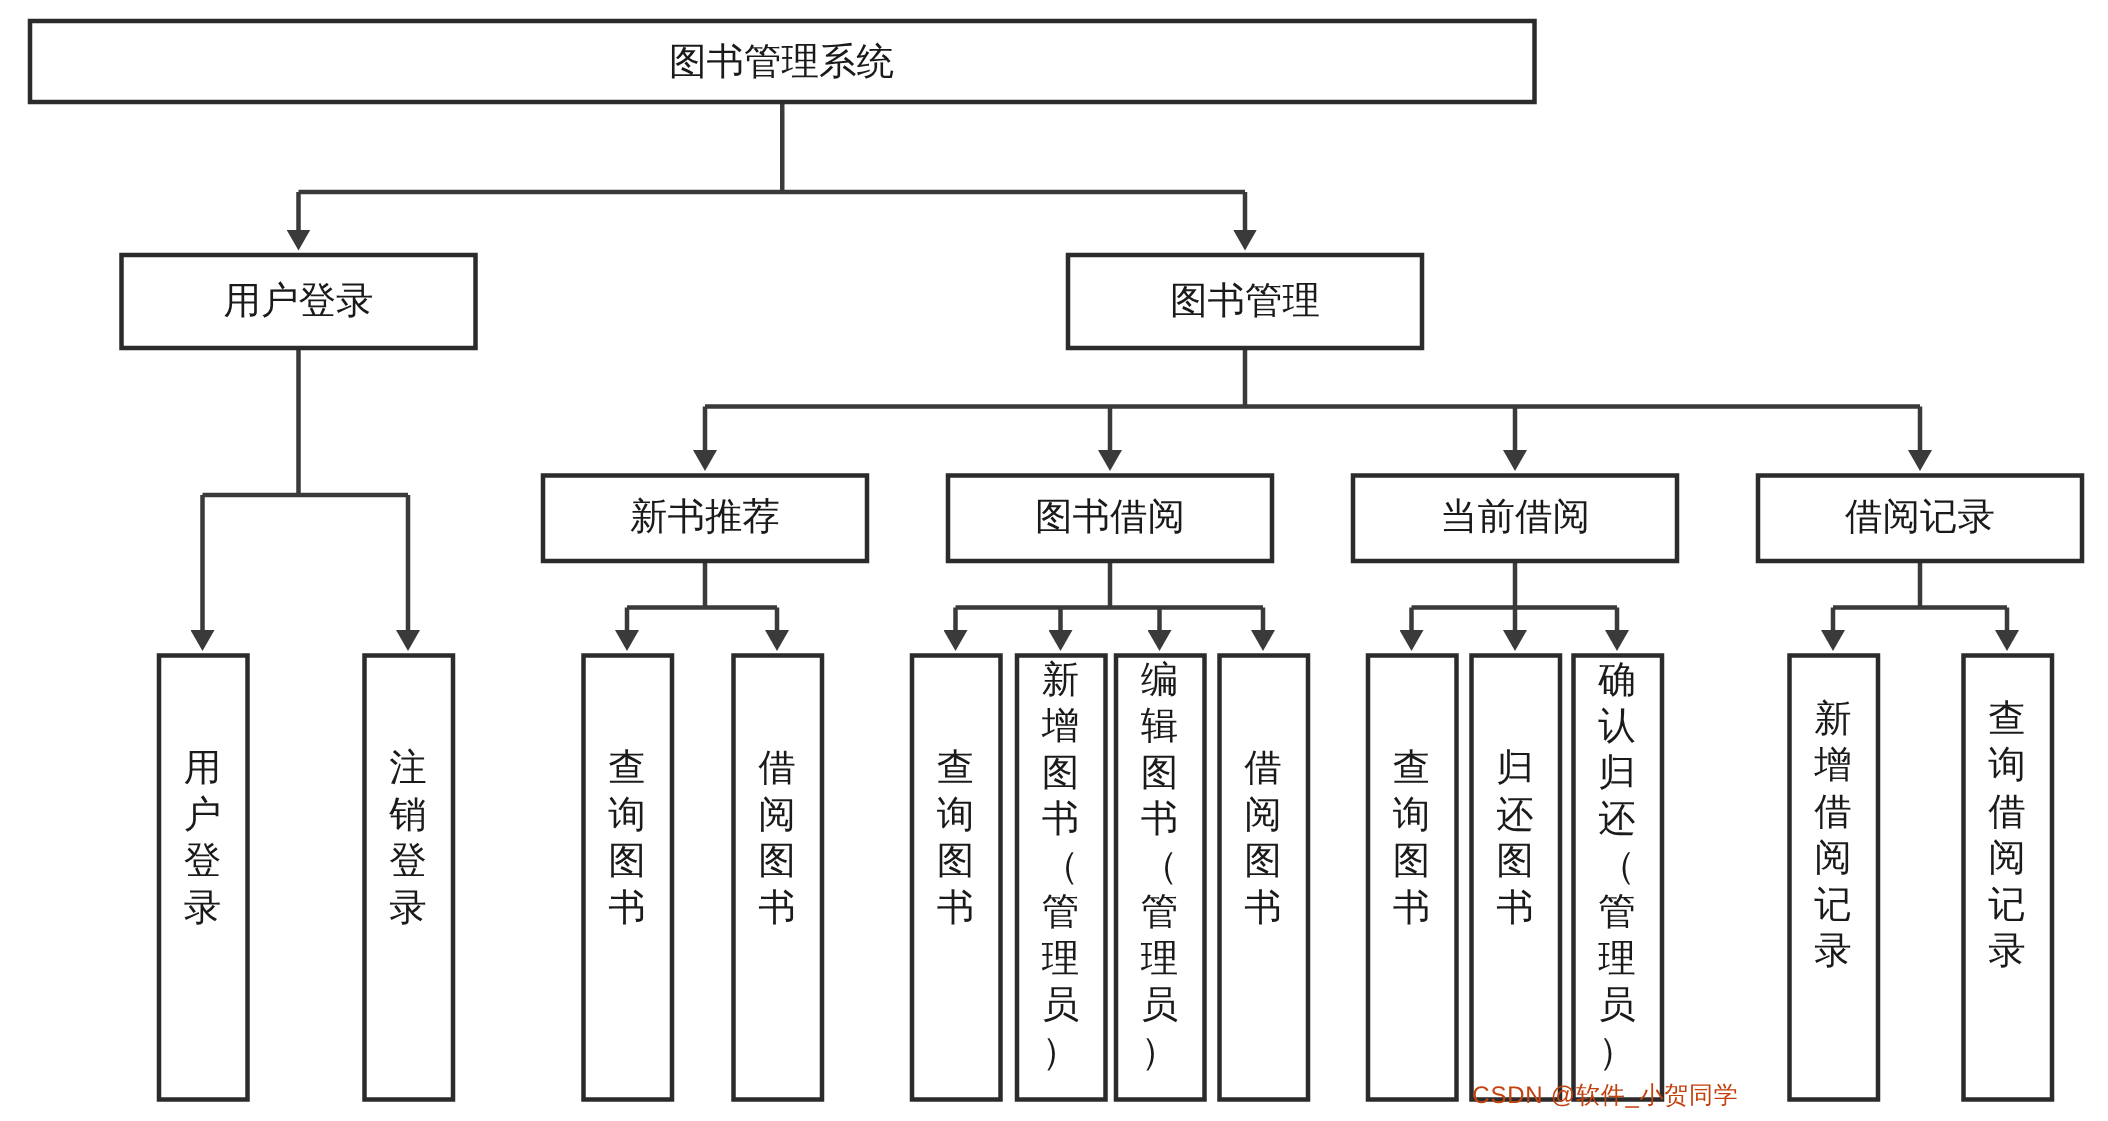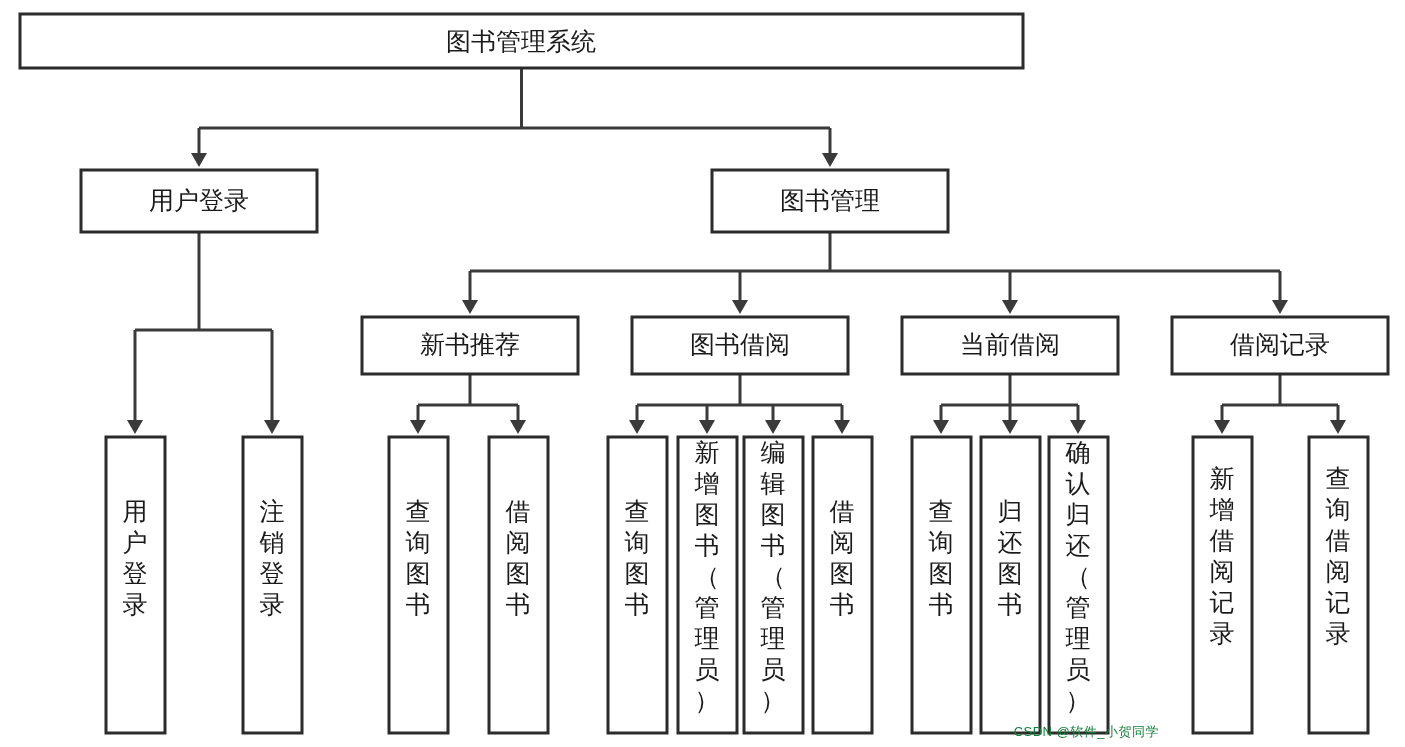--- a/index.html
+++ b/index.html
@@ -57,22 +57,22 @@
     font-family: "Liberation Sans", "DejaVu Sans", sans-serif;
     font-size: 25px;
     fill: #1a1a1a;
     text-anchor: middle;
   }
   .watermark {
     position: absolute;
     right: 14px;
     bottom: 6px;
     font-family: "Liberation Sans", "DejaVu Sans", sans-serif;
-    font-size: 13px;
-    color: #15803d;
+    font-size: 16px;
+    color: #c2410c;
     letter-spacing: 0.5px;
     white-space: nowrap;
     pointer-events: none;
     margin-top: 36px;
   }
 </style>
 </head>
 <body>
 
 <div id="diagram-root">

